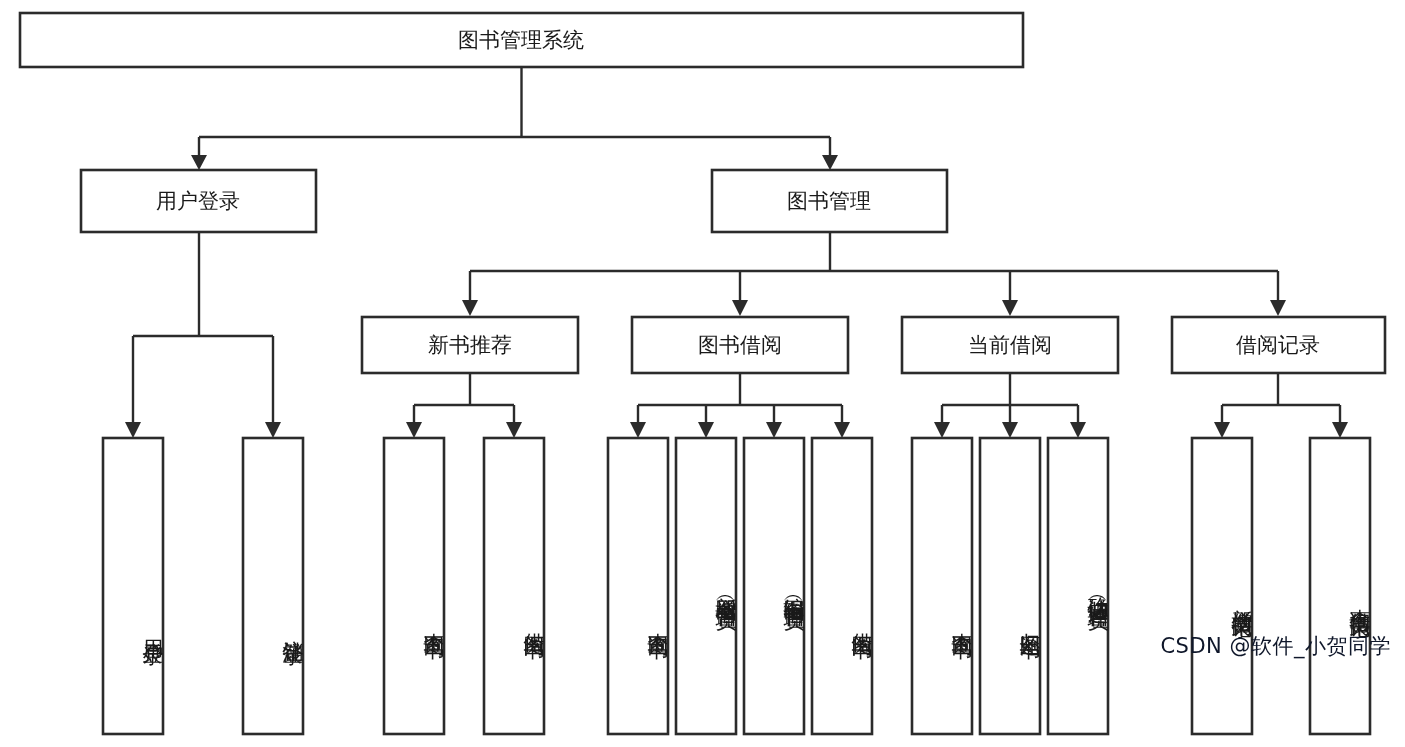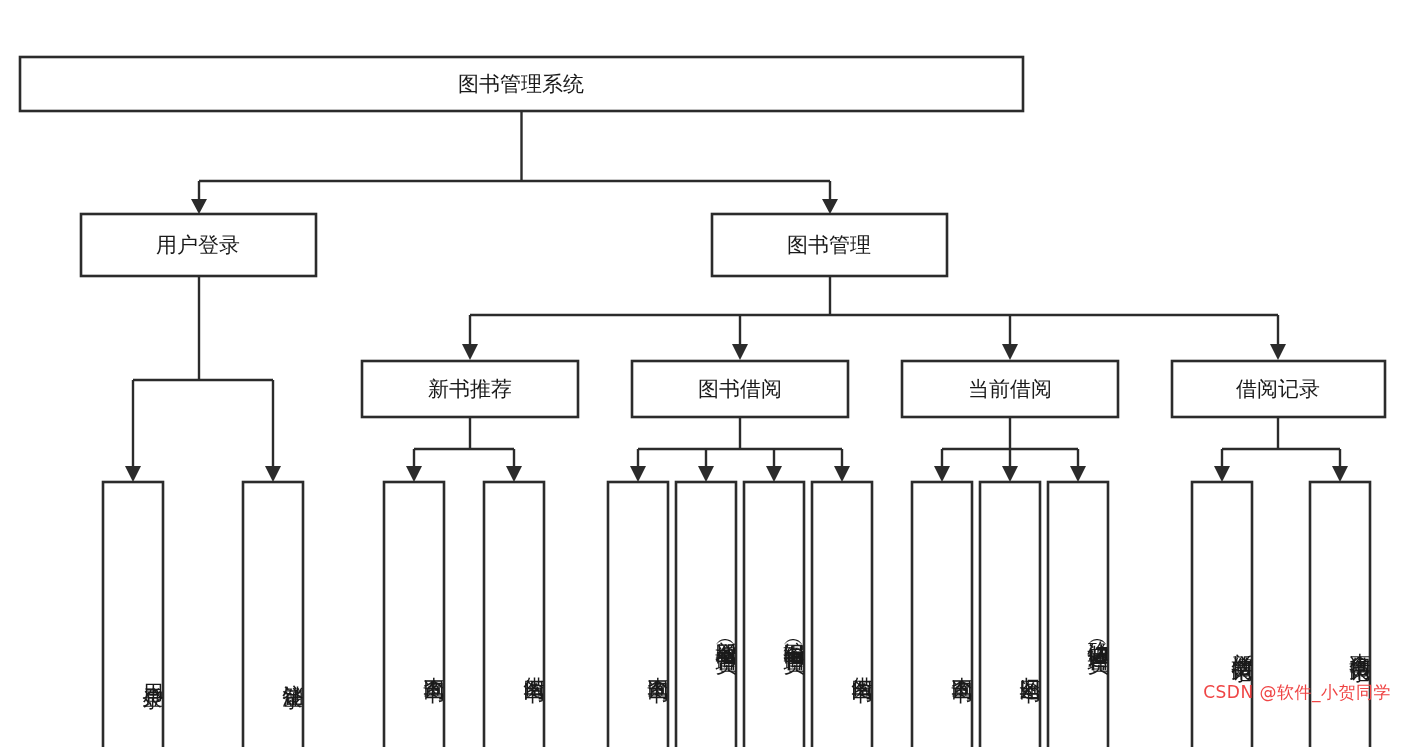--- a/index.html
+++ b/index.html
@@ -12,21 +12,20 @@
     width: 1405px;
     height: 747px;
     font-family: "DejaVu Sans", "Liberation Sans", sans-serif;
     overflow: hidden;
     position: relative;
   }
   #diagram-root {
     position: relative;
     width: 1405px;
     height: 666px;
-    margin-top: 44px;
   }
   svg#tree-svg {
     position: absolute;
     top: 0;
     left: 0;
     width: 1405px;
     height: 747px;
   }
   .node-box {
     fill: #ffffff;
@@ -63,22 +62,22 @@
     align-items: flex-start;
     justify-content: center;
     white-space: nowrap;
     pointer-events: none;
   }
   .watermark {
     position: absolute;
     right: 14px;
     bottom: 6px;
     font-family: "DejaVu Sans", "Liberation Sans", sans-serif;
-    font-size: 17px;
-    color: #ef4444;
+    font-size: 21px;
+    color: #0f172a;
     letter-spacing: 0.5px;
     white-space: nowrap;
   }
 </style>
 </head>
 <body>
 
 <div id="diagram-root">
 
   <svg id="tree-svg" viewBox="0 0 1405 747" xmlns="http://www.w3.org/2000/svg">

